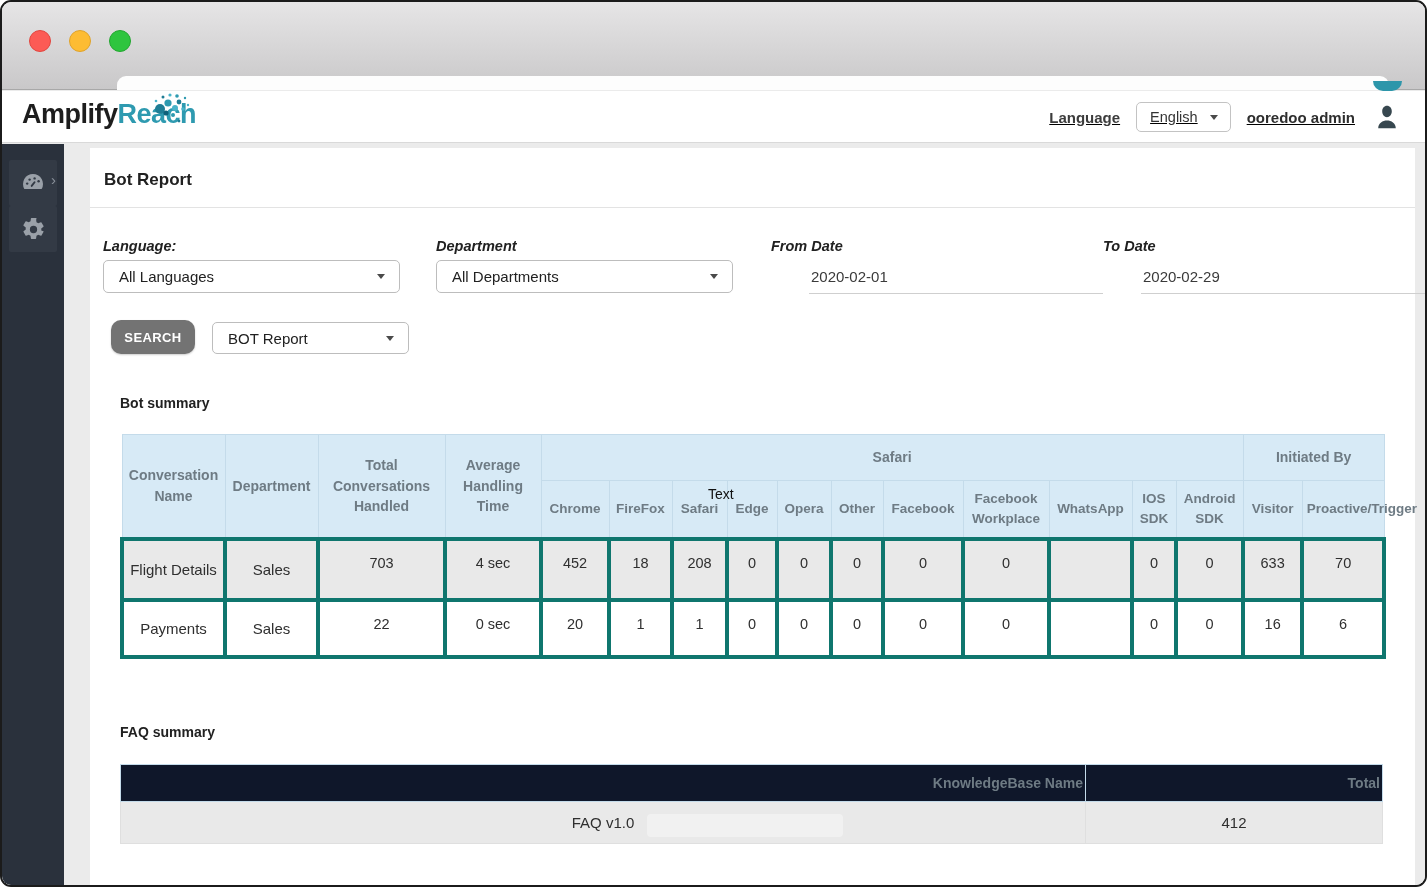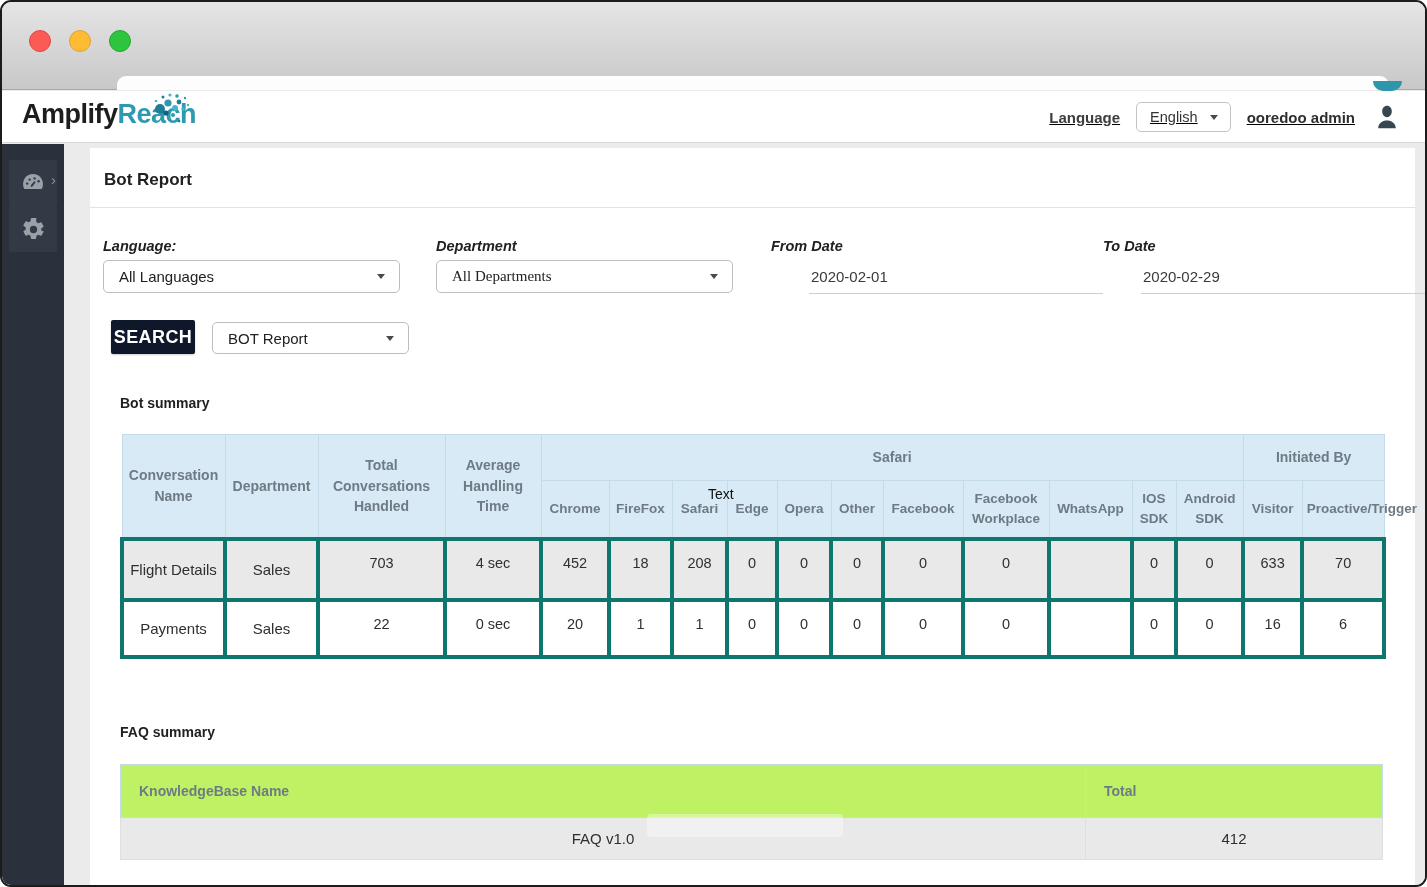--- a/index.html
+++ b/index.html
@@ -67,22 +67,22 @@
   .f-select{
     position:absolute; height:33px; border:1px solid #bdbdbd; border-radius:5px; background:#fff;
     display:flex; align-items:center; justify-content:space-between; padding:0 14px 0 15px;
     font-size:15px; color:#212121; cursor:pointer;
   }
   .f-date{
     position:absolute; height:30px; border:none; border-bottom:1px solid #cfcfcf; background:transparent;
     font-size:15px; color:#3a3a3a; font-family:"Liberation Sans","DejaVu Sans",sans-serif; padding:0 0 4px 2px; width:294px;margin-left:38px;
   }
   .search-btn{
-    position:absolute; left:21px; top:172px; width:84px; height:34px; background:#0f172a; color:#fff;
-    border:none; border-radius:2px; font-size:18px; font-weight:bold; letter-spacing:0.4px;
+    position:absolute; left:21px; top:172px; width:84px; height:34px; background:#737373; color:#fff;
+    border:none; border-radius:10px; font-size:13px; font-weight:bold; letter-spacing:0.4px;
     cursor:pointer; box-shadow:0 1px 2px rgba(0,0,0,0.2);
     font-family:"Liberation Sans","DejaVu Sans",sans-serif;
   }
   .section-title{ position:absolute; left:30px; font-size:14px; font-weight:bold; color:#212121; }
   
   table{ border-collapse:collapse; table-layout:fixed; }
   .bot-table{ position:absolute; left:30px; top:286px; width:1262px; }
   .bot-table th{
     background:#d7eaf6; border:1px solid #c4dbea; color:#6e7b84; font-weight:bold;
     font-size:13.5px; text-align:center; padding:3px 4px; line-height:1.45;
@@ -92,22 +92,22 @@
   .bot-table td{
     border:4px solid #0f766e; text-align:center; font-size:14.5px; color:#2f2f2f;
     vertical-align:top; padding-top:14px;
   }
   .bot-table tbody tr:nth-child(1) td{ background:#e9e9e9; height:61px; }
   .bot-table tbody tr:nth-child(2) td{ background:#ffffff; height:57px; }
   .bot-table td.name{ font-size:15px; vertical-align:middle; padding-top:0; }
   .stray-text{ position:absolute; left:618px; top:338px; font-size:14px; color:#111; z-index:4; }
   .faq-table{ position:absolute; left:30px; top:616px; width:1262px; }
   .faq-table th{
-    background:#bef264; border:1px solid #c4dbea; color:#6e7b84; font-weight:bold;
-    font-size:14px; text-align:left; height:37px; padding:18px;
+    background:#0f172a; border:1px solid #c4dbea; color:#6e7b84; font-weight:bold;
+    font-size:14px; text-align:right; height:37px; padding:2px;
   }
   .faq-table td{
     border:1px solid #dfdfdf; background:#e9e9e9; text-align:center; font-size:15px;
     color:#2f2f2f; height:42px; vertical-align:middle;
   }
   .blur-patch{
     position:absolute; left:557px; top:666px; width:196px; height:23px;
     background:rgba(255,255,255,0.38); border-radius:4px; z-index:3;
   }
 </style>
@@ -190,21 +190,21 @@
     <div class="card">
       <div class="page-title">Bot Report</div>
 
       <span class="f-label" style="left:13px; top:90px;">Language:</span>
       <div class="f-select" style="left:13px; top:112px; width:297px;">
         <span>All Languages</span>
         <span class="caret"></span>
       </div>
 
       <span class="f-label" style="left:346px; top:90px;">Department</span>
-      <div class="f-select" style="left:346px; top:112px; width:297px;font-family:Liberation Serif, serif;">
+      <div class="f-select" style="left:346px; top:112px; width:297px;">
         <span>All Departments</span>
         <span class="caret"></span>
       </div>
 
       <span class="f-label" style="left:681px; top:90px;">From Date</span>
       <input class="f-date" style="left: 681px; top: 116px;" readonly="" value="2020-02-01">
 
       <span class="f-label" style="left:1013px; top:90px;">To Date</span>
       <input class="f-date" style="left: 1013px; top: 116px;" readonly="" value="2020-02-29">
 

